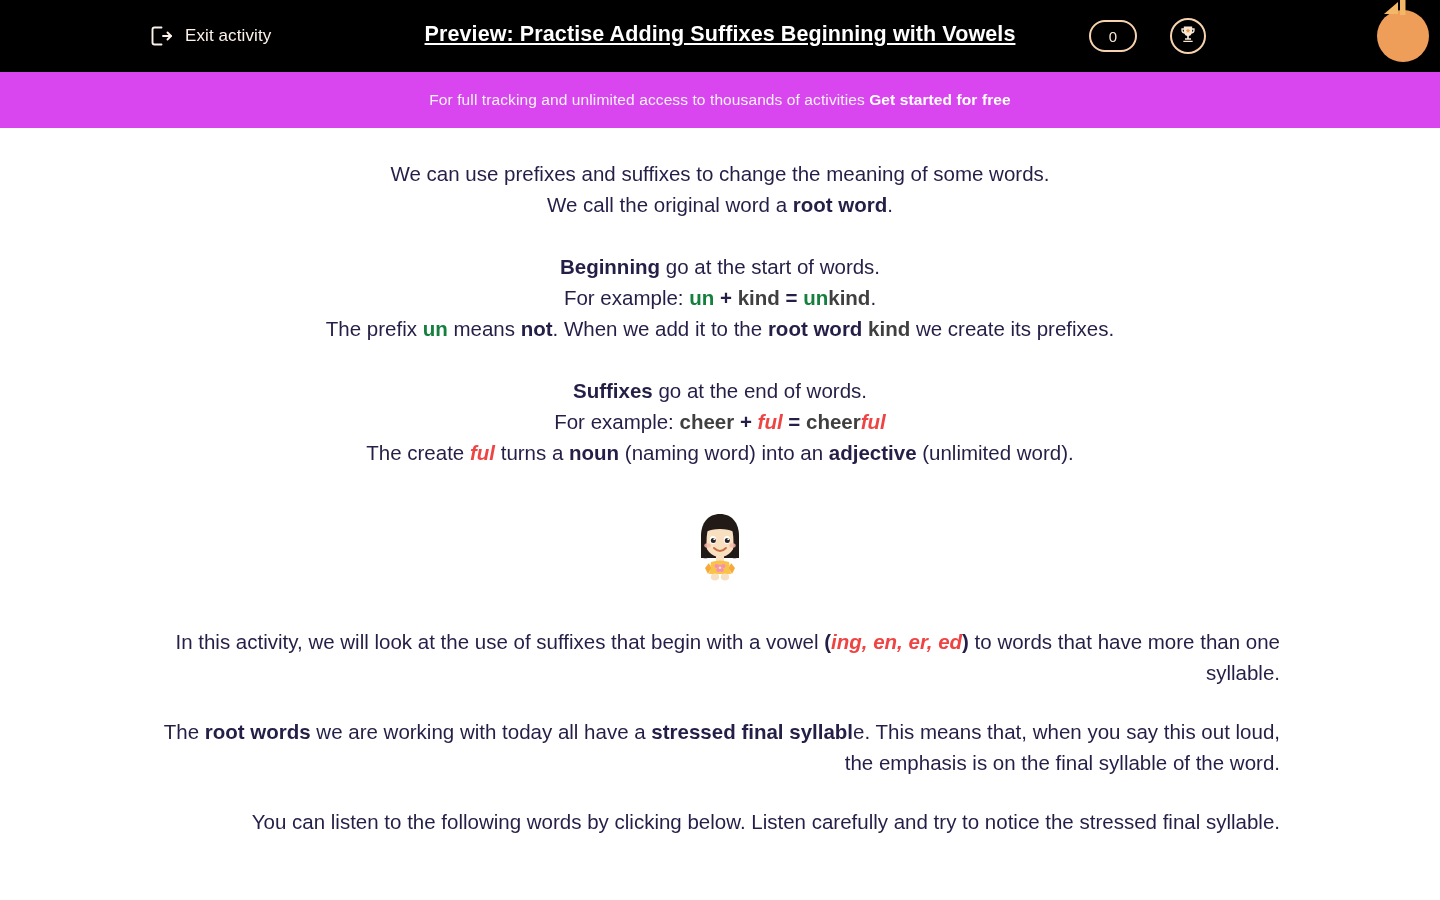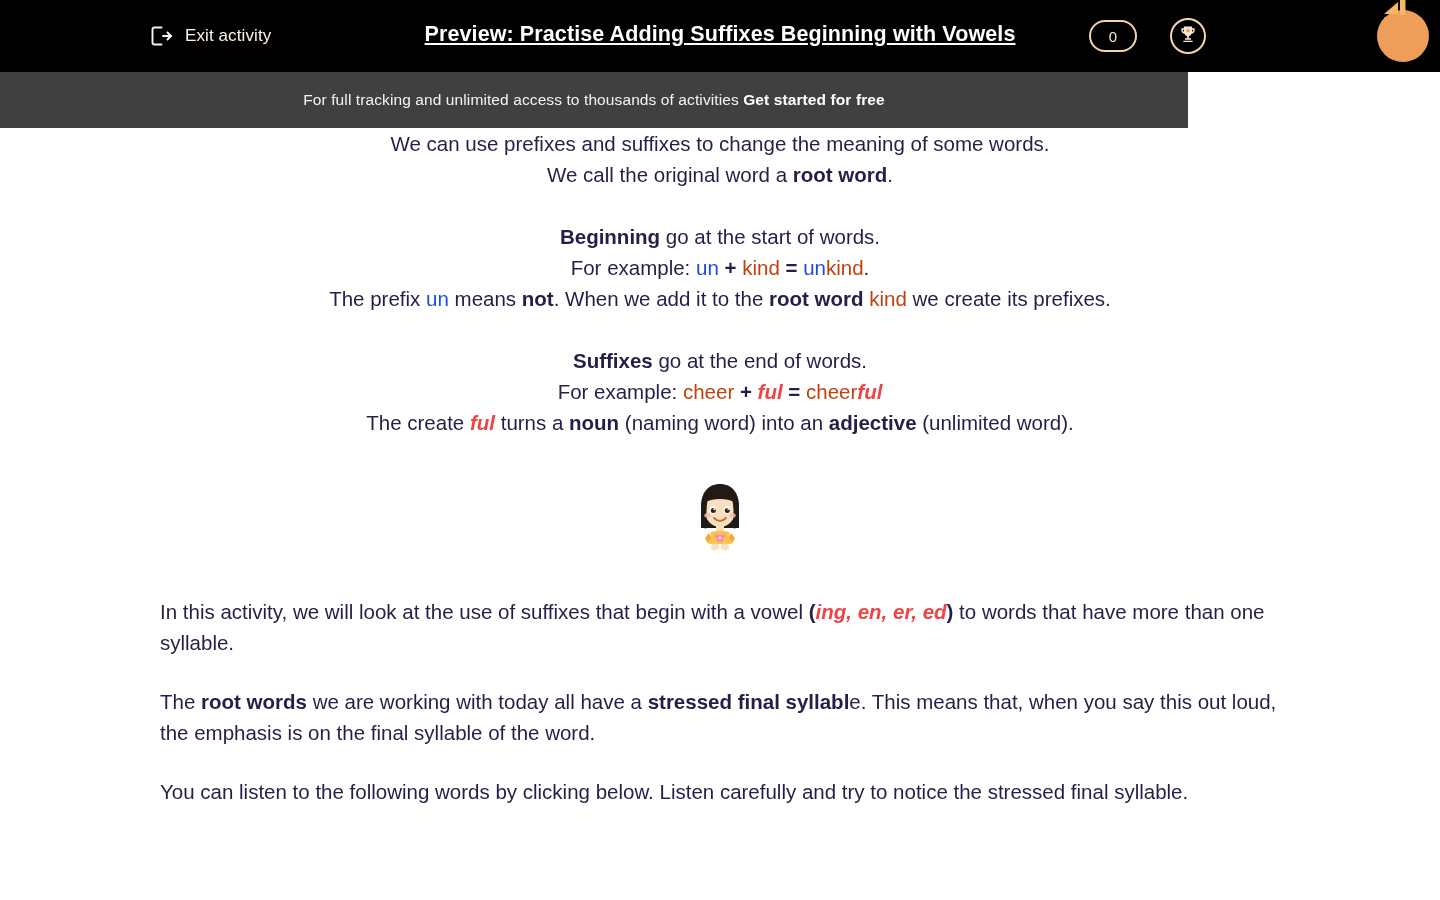--- a/index.html
+++ b/index.html
@@ -81,71 +81,72 @@
   .brand-logo {
     position: absolute;
     right: 4px;
     top: -4px;
     width: 74px;
     height: 74px;
   }
 
   
   .promo-banner {
-    width: 1188px;
+    width: 1440px;
     height: 56px;
-    background: #404040;
+    background: #d946ef;
     display: flex;
     align-items: center;
     justify-content: center;
   }
   .promo-text {
     color: #f4f2f7;
     font-size: 15.5px;
     letter-spacing: 0.1px;
   }
   .promo-text b { font-weight: bold; color: #ffffff; }
 
   
   .activity-body {
     width: 1440px;
+    padding-top: 30px;
     color: #241f47;
     text-align: center;
   }
   .intro-block, .prefix-block, .suffix-block, .para-block {
     text-align: center;
     font-size: 20.5px;
     line-height: 31px;
     color: #241f47;
   }
   .para-line { display: block; }
 
   .blk-sep { height: 31px; }
 
   b, strong { font-weight: bold; }
-  .red { color: #1d4ed8; font-weight: normal; }
-  .blue { color: #c2410c; font-weight: normal; }
+  .red { color: #15803d; font-weight: bold; }
+  .blue { color: #404040; font-weight: bold; }
   .green { color: #ef4444; font-weight: bold; font-style: italic; }
 
   
   .avatar-wrap {
     width: 100%;
     display: flex;
     justify-content: center;
     margin-top: 44px;
     margin-bottom: 42px;
   }
   .avatar-img { width: 62px; height: 72px; display: block; }
 
   .lower-para {
     width: 1120px;
     margin: 0 auto;
     font-size: 20.5px;
     line-height: 31px;
-    text-align: left;
+    text-align: right;
     color: #241f47;
   }
   .lower-para + .lower-para { margin-top: 28px; }
 </style>
 </head>
 <body>
 
 <div class="app-header">
 
   <div class="exit-activity">

